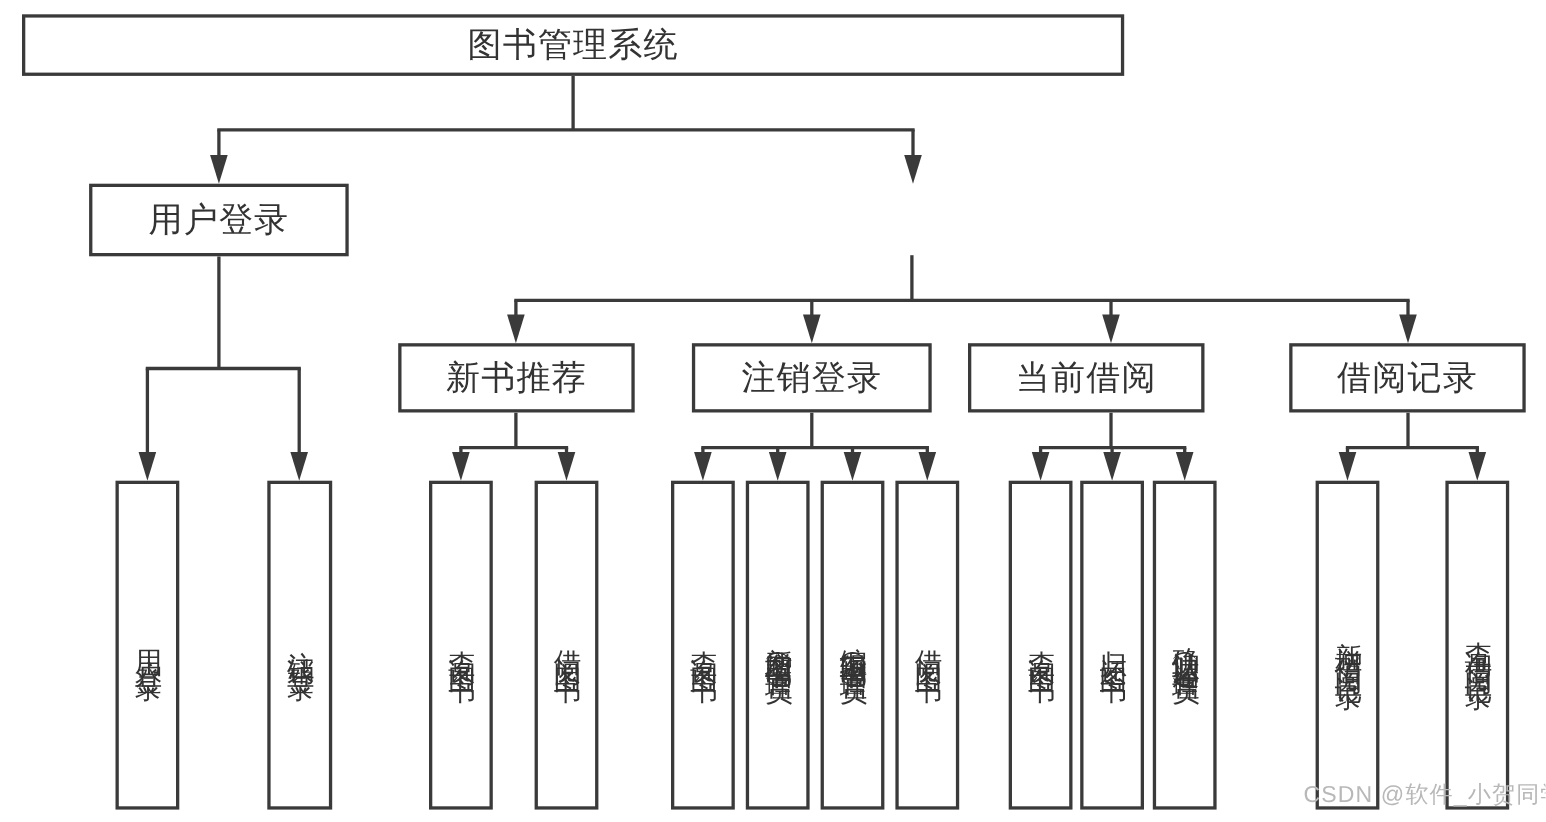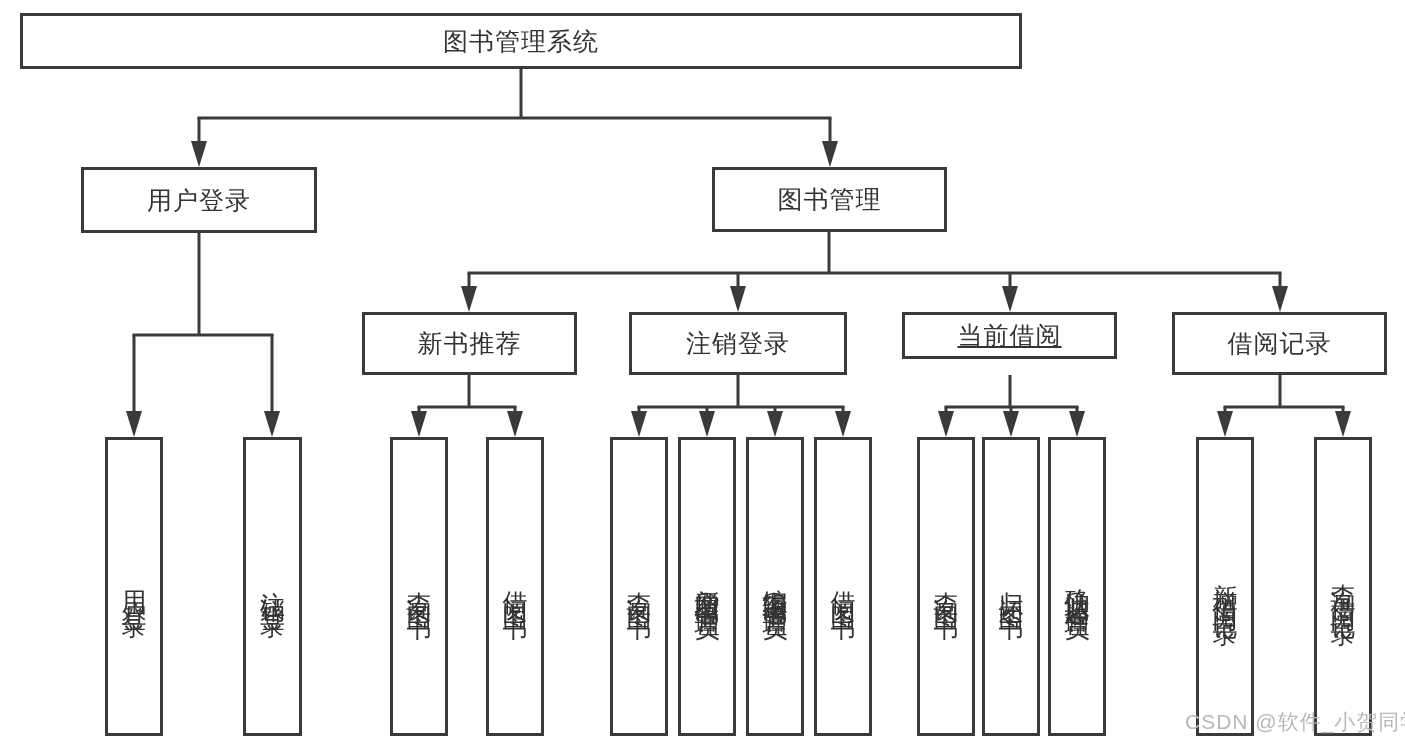--- a/index.html
+++ b/index.html
@@ -16,21 +16,21 @@
     color:var(--text);
   }
   .stage{position:absolute;left:0;top:0;width:1405px;height:747px;}
   svg.connectors{position:absolute;left:0;top:0;width:1405px;height:747px;z-index:1;}
   svg.connectors line{stroke:var(--line);stroke-width:3;}
   svg.connectors polygon{fill:var(--line);}
   .node{
     position:absolute;background:#fff;border:3px solid var(--line);
     display:flex;align-items:center;justify-content:center;z-index:2;
   }
-  .hlabel{font-size:25px;letter-spacing:1px;white-space:nowrap;}
+  .hlabel{font-size:31px;letter-spacing:1px;white-space:nowrap;}
   .vbox .vlabel{
     writing-mode:vertical-rl;text-orientation:mixed;
     font-size:25px;letter-spacing:8px;line-height:1;white-space:nowrap;
   }
   .vbox .vlabel.tight{letter-spacing:4px;}
   .watermark{
     position:absolute;left:1185px;top:708px;z-index:3;
     font-size:21px;color:var(--watermark);letter-spacing:1px;white-space:nowrap;
   }
 </style>
@@ -101,31 +101,28 @@
     <polygon points="1335,411 1351,411 1343,437"></polygon>
   </svg>
 
   <div class="node" style="left:20px;top:13px;width:1002px;height:56px;">
     <span class="hlabel">图书管理系统</span>
   </div>
 
   <div class="node" style="left:81px;top:167px;width:236px;height:66px;">
     <span class="hlabel">用户登录</span>
   </div>
-  <div class="node" style="left:712px;top:167px;width:235px;height:65px;">
-    <span class="hlabel">图书管理</span>
-  </div>
 
   <div class="node" style="left:362px;top:312px;width:215px;height:63px;">
     <span class="hlabel">新书推荐</span>
   </div>
   <div class="node" style="left:629px;top:312px;width:218px;height:63px;">
     <span class="hlabel">注销登录</span>
   </div>
-  <div class="node" style="left:902px;top:312px;width:215px;height:47px;text-decoration:underline;">
+  <div class="node" style="left:880px;top:312px;width:215px;height:63px;">
     <span class="hlabel">当前借阅</span>
   </div>
   <div class="node" style="left:1172px;top:312px;width:215px;height:63px;">
     <span class="hlabel">借阅记录</span>
   </div>
 
   <div class="node vbox" style="left:105px;top:437px;width:58px;height:299px;">
     <span class="vlabel">用户登录</span>
   </div>
   <div class="node vbox" style="left:243px;top:437px;width:59px;height:299px;">

